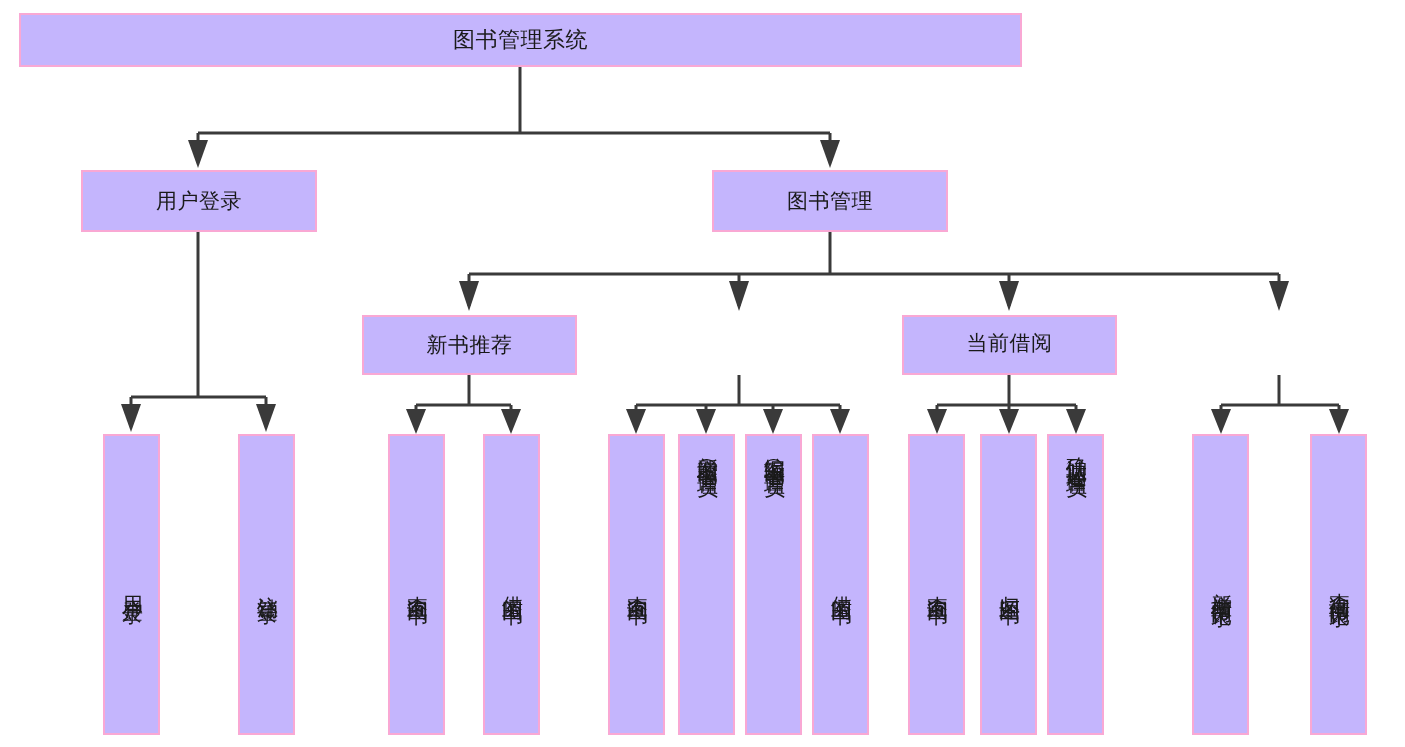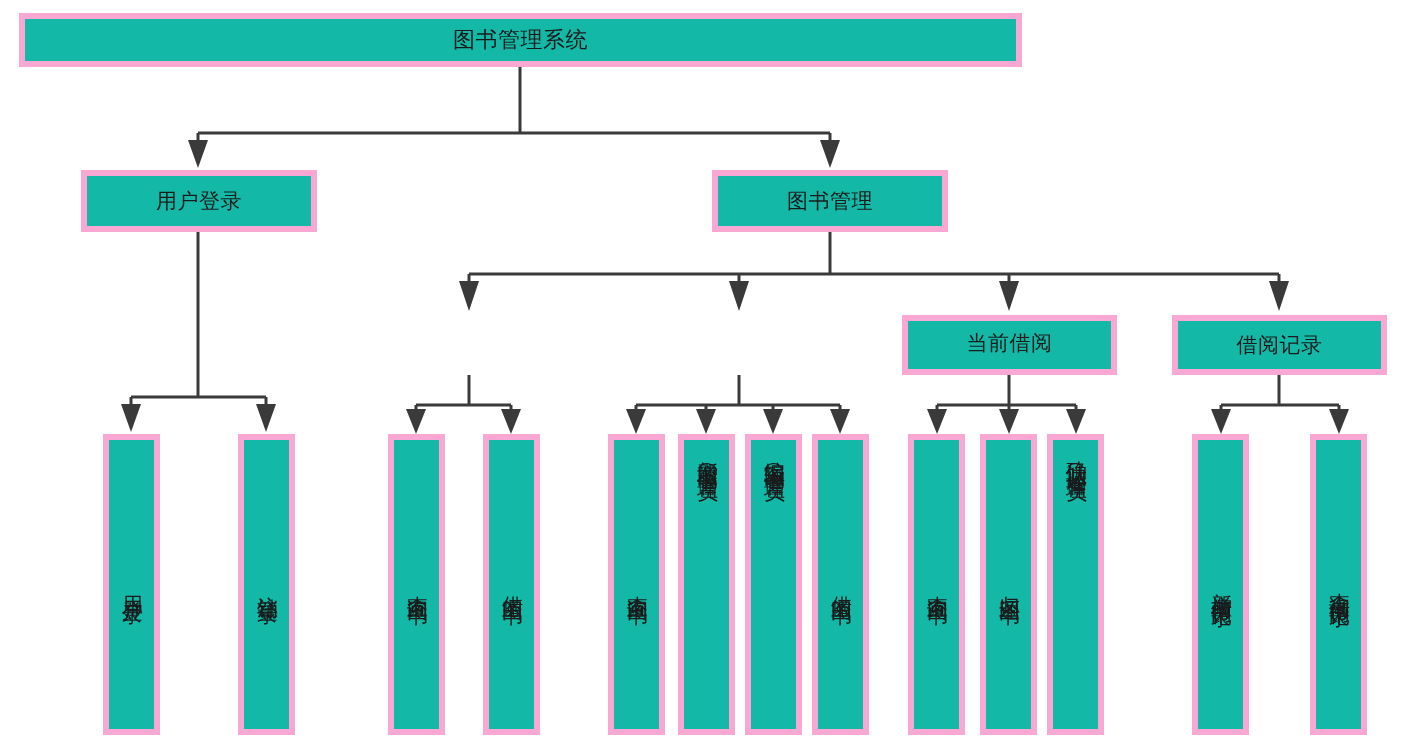--- a/index.html
+++ b/index.html
@@ -22,22 +22,22 @@
     position: absolute;
     left: 0;
     top: 0;
     width: 1405px;
     height: 747px;
     pointer-events: none;
   }
   .node {
     position: absolute;
     box-sizing: border-box;
-    background: #14b8a6;
-    border: 6px solid #f9a8d4;
+    background: #c4b5fd;
+    border: 2px solid #f9a8d4;
     display: flex;
     align-items: center;
     justify-content: center;
     color: #1a1a1a;
   }
   .node .label {
     display: block;
     text-align: center;
     line-height: 1.28;
     white-space: nowrap;
@@ -158,26 +158,26 @@
     <span class="label">图书管理系统</span>
   </div>
 
   <div class="node horiz" style="left:81px; top:170px; width:236px; height:62px;">
     <span class="label">用户登录</span>
   </div>
   <div class="node horiz" style="left:712px; top:170px; width:236px; height:62px;">
     <span class="label">图书管理</span>
   </div>
 
+  <div class="node horiz" style="left:362px; top:315px; width:215px; height:60px;">
+    <span class="label">新书推荐</span>
+  </div>
   <div class="node horiz" style="left:902px; top:315px; width:215px; height:60px;font-family:Liberation Mono, monospace;">
     <span class="label">当前借阅</span>
   </div>
-  <div class="node horiz" style="left:1172px; top:315px; width:215px; height:60px;">
-    <span class="label">借阅记录</span>
-  </div>
 
   <div class="node vert" style="left:103px; top:434px; width:57px; height:301px;">
     <span class="label">用户登录</span>
   </div>
   <div class="node vert" style="left:238px; top:434px; width:57px; height:301px;">
     <span class="label">注销登录</span>
   </div>
 
   <div class="node vert" style="left:388px; top:434px; width:57px; height:301px;">
     <span class="label">查询图书</span>

